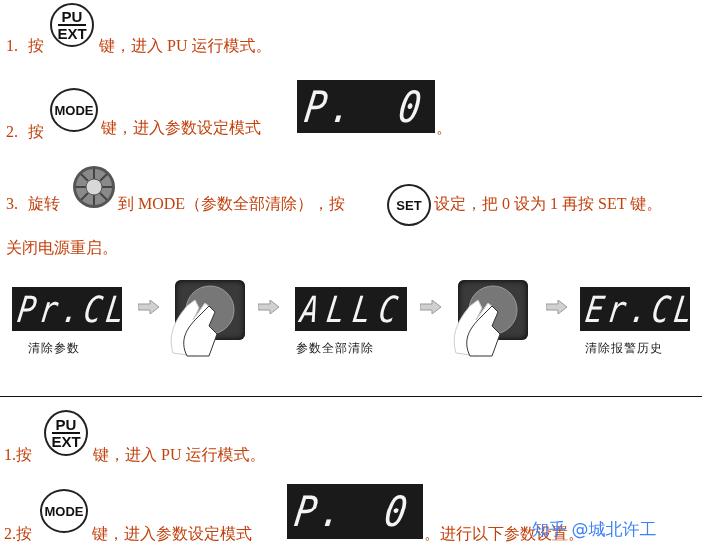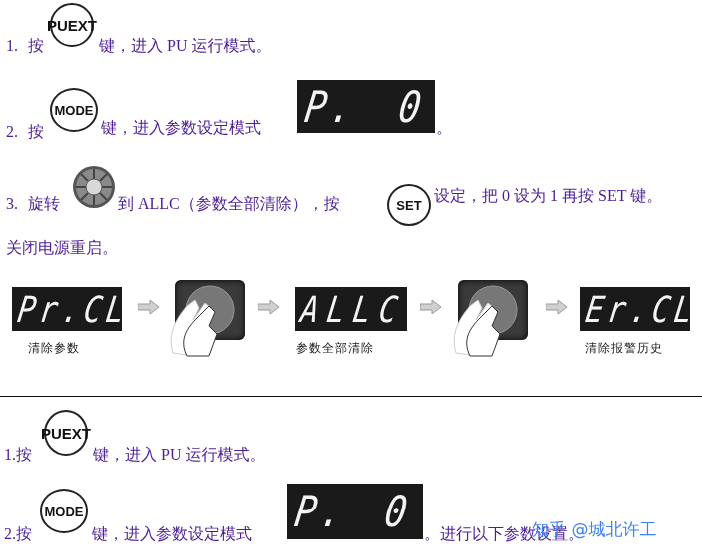--- a/index.html
+++ b/index.html
@@ -1,19 +1,19 @@
 <!DOCTYPE html>
 <html><head>
 <meta charset="utf-8">
 <style>
   html,body{margin:0;padding:0;background:#fff;}
   body{width:702px;height:555px;position:relative;overflow:hidden;font-family:"Liberation Serif","DejaVu Serif",serif;color:#222;}
   .abs{position:absolute;}
-  .line{position:absolute;font-size:16px;line-height:20px;white-space:nowrap;color:#4c1d95;}
-  .key{position:absolute;border:2px solid #222;border-radius:50%;background:#fff;display:flex;align-items:center;justify-content:center;font-family:"Liberation Sans","DejaVu Sans",sans-serif;font-weight:bold;color:#111;box-sizing:border-box;}
+  .line{position:absolute;font-size:16px;line-height:20px;white-space:nowrap;color:#c2410c;}
+  .key{position:absolute;border:2px solid #222;border-radius:50%;background:#fff;display:flex;align-items:center;justify-content:center;flex-direction:column;font-family:"Liberation Sans","DejaVu Sans",sans-serif;font-weight:bold;color:#111;box-sizing:border-box;}
   .key .frac{border-top:2px solid #111;width:70%;}
   .lcd{position:absolute;background:#1a1a1a;display:flex;align-items:center;}
   .seg{font-family:"DejaVu Sans Mono","Liberation Mono",monospace;color:#f4f4f4;font-style:italic;transform:skewX(-8deg) scaleY(1.2);letter-spacing:4px;}
   .caption{position:absolute;font-family:"DejaVu Sans","Liberation Sans",sans-serif;font-size:12px;color:#222;letter-spacing:1px;white-space:nowrap;}
   .dialpanel{position:absolute;width:70px;height:60px;background:#3a3a3a;border-radius:6px;box-shadow:inset 0 0 6px #000;}
   .divider{position:absolute;left:0;top:396px;width:702px;height:1px;background:#111;}
   .watermark{position:absolute;font-family:"DejaVu Sans",sans-serif;font-size:17px;color:#3b82f6;white-space:nowrap;}
 </style>
 </head>
 <body>
@@ -57,25 +57,25 @@
       <line x1="4" y1="22" x2="14" y2="22"></line>
         <line x1="30" y1="22" x2="40" y2="22"></line>
       <line x1="9" y1="9" x2="16" y2="16"></line>
         <line x1="28" y1="28" x2="35" y2="35"></line>
       <line x1="35" y1="9" x2="28" y2="16"></line>
         <line x1="16" y1="28" x2="9" y2="35"></line>
     </g>
     <circle cx="22" cy="22" r="8" fill="#d8d8d8" stroke="#555"></circle>
   </svg>
 </div>
-<div class="line" style="left:118px;top:194px;">到 ALLC（参数全部清除），按</div>
+<div class="line" style="left:118px;top:194px;">到 MODE（参数全部清除），按</div>
 <div class="key" style="left:387px;top:184px;width:44px;height:42px;font-size:13px;">
   <span>SET</span>
 </div>
-<div class="line" style="left:434px;top:186px;text-align:right;">设定，把 0 设为 1 再按 SET 键。</div>
+<div class="line" style="left:434px;top:194px;text-align:right;">设定，把 0 设为 1 再按 SET 键。</div>
 <div class="line" style="left:6px;top:238px;">关闭电源重启。</div>
 
 <div class="lcd" style="left:12px;top:287px;width:110px;height:44px;">
   <span class="seg" style="font-size:30px;margin-left:6px;">Pr.CL</span>
 </div>
 <div class="caption" style="left:28px;top:340px;">清除参数</div>
 
 <div class="abs" style="left:138px;top:300px;">
   <svg width="22" height="14">
       <polygon points="0,4 12,4 12,0 21,7 12,14 12,10 0,10" fill="#d0d0d0" stroke="#999"></polygon>

